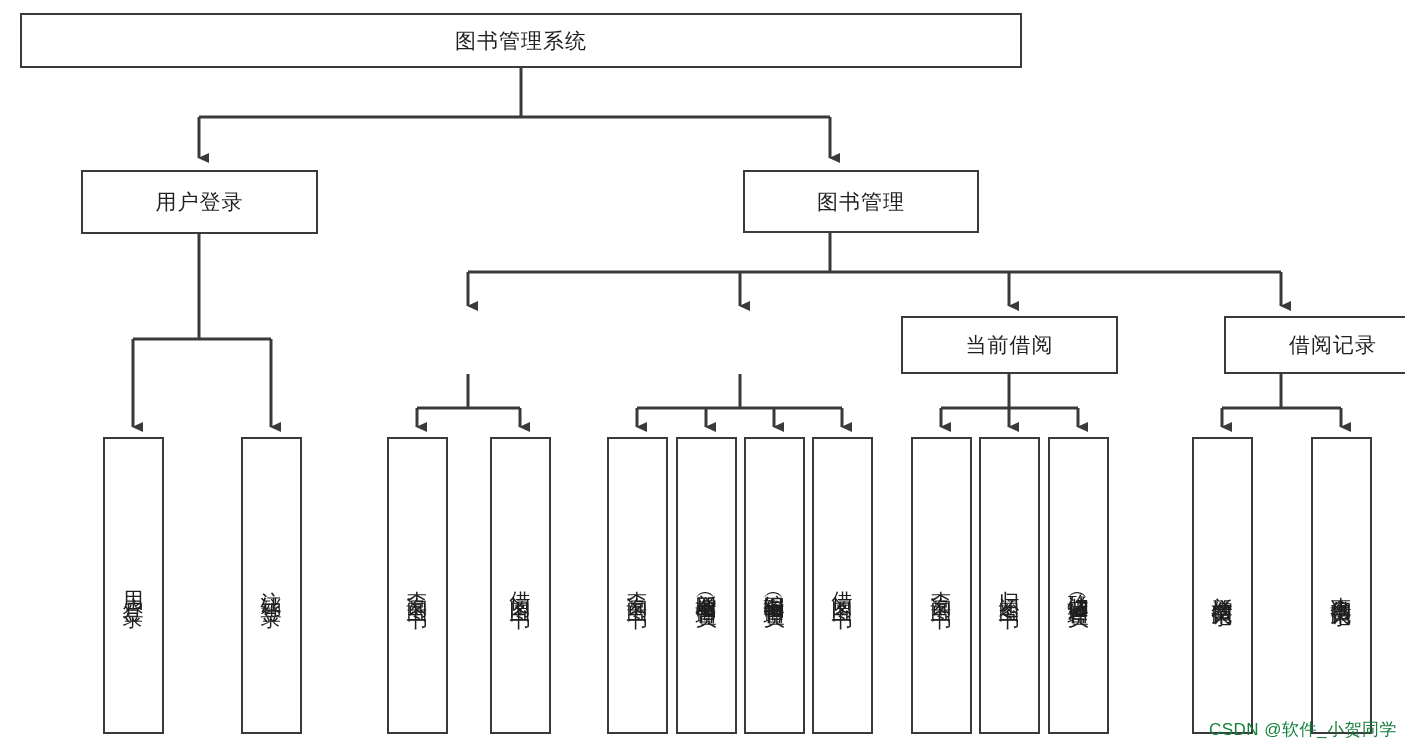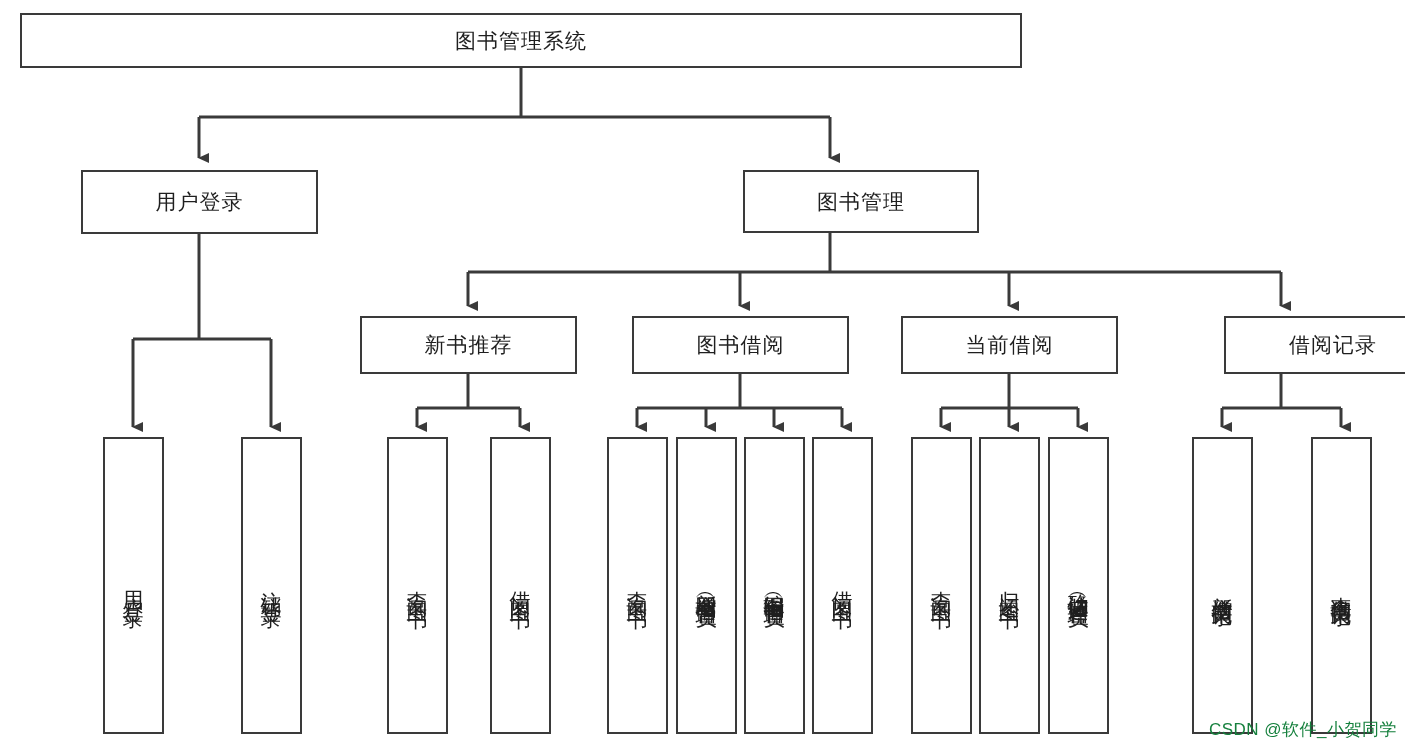--- a/index.html
+++ b/index.html
@@ -76,26 +76,20 @@
     <span class="lbl">图书管理系统</span>
   </div>
 
   <div class="node h-node" style="left:81px;top:170px;width:237px;height:64px;">
     <span class="lbl">用户登录</span>
   </div>
   <div class="node h-node" style="left:743px;top:170px;width:236px;height:63px;">
     <span class="lbl">图书管理</span>
   </div>
 
-  <div class="node h-node" style="left:360px;top:316px;width:217px;height:58px;">
-    <span class="lbl">新书推荐</span>
-  </div>
-  <div class="node h-node" style="left:632px;top:316px;width:217px;height:58px;">
-    <span class="lbl">图书借阅</span>
-  </div>
   <div class="node h-node" style="left:901px;top:316px;width:217px;height:58px;">
     <span class="lbl">当前借阅</span>
   </div>
   <div class="node h-node" style="left:1224px;top:316px;width:218px;height:58px;">
     <span class="lbl">借阅记录</span>
   </div>
 
   <div class="node v-node" style="left:103px;top:437px;width:61px;height:297px;">
     <span class="lbl">用户登录</span>
   </div>

